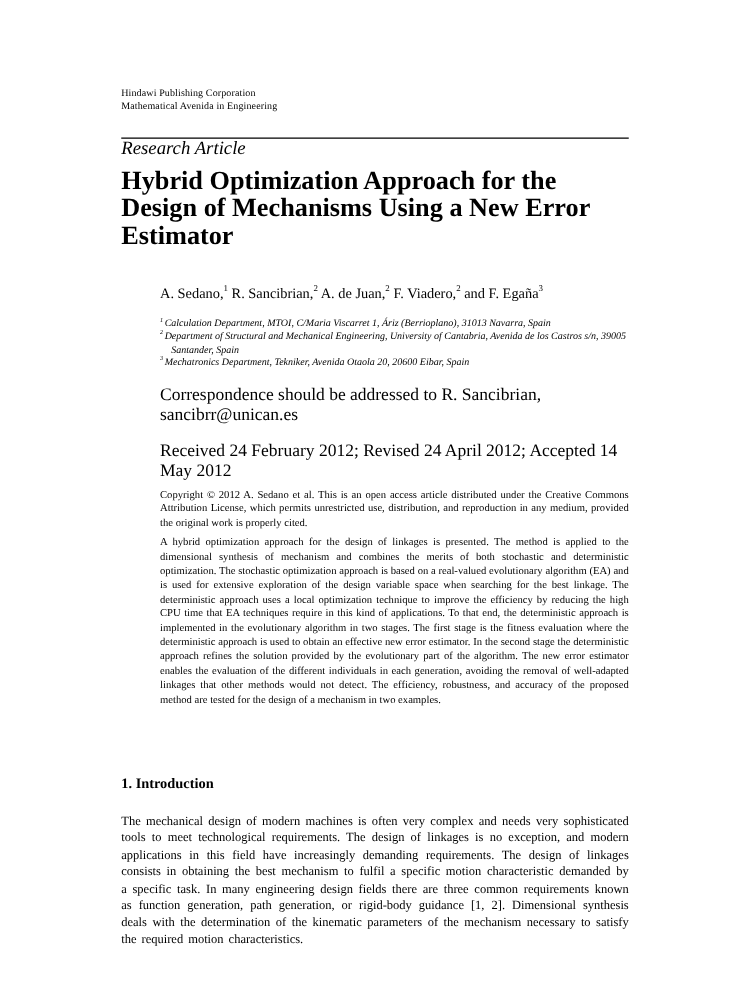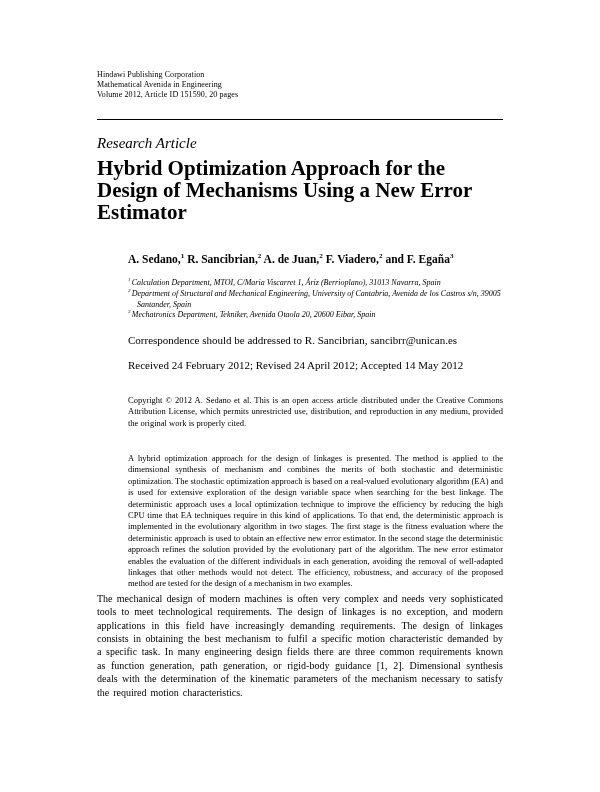--- a/index.html
+++ b/index.html
@@ -21,81 +21,79 @@
     letter-spacing: 0.1px;
   }
   .header-rule {
     border: none;
     border-top: 1px solid #000;
     margin-top: 20px;
   }
   .article-type {
     font-style: italic;
     font-size: 15px;
-    margin-top: 15px;
   }
   .title {
     font-weight: bold;
     font-size: 21px;
     line-height: 22px;
     margin-top: 5px;
   }
   .byline-block { margin-left: 31px; }
   .authors {
-    font-weight: bold;
+    font-weight: normal;
     font-size: 11.5px;
     margin-top: 30px;
   }
   sup {
     font-size: 0.62em;
     vertical-align: super;
     line-height: 0;
   }
   .affiliations {
     margin-top: 13px;
     font-style: italic;
     font-size: 8px;
     line-height: 10.6px;
   }
   .affiliation {
     padding-left: 9px;
     text-indent: -9px;
   }
   .meta-line {
-    font-size: 11px;
+    font-size: 14px;
     margin-top: 13px;
   }
   .copyright, .abstract {
     font-size: 8.5px;
     line-height: 11.4px;
     text-align: justify;
-    margin-top: 24px;
+    margin-top: 4px;
   }
   .section-heading {
     font-weight: bold;
     font-size: 11.5px;
     margin-top: 56px;
   }
   .body-text {
     font-size: 10px;
     line-height: 13.4px;
     text-align: justify;
-    margin-top: 2px;
+    margin-top: 18px;
     word-spacing: 1.5px;
   }
 </style>
 </head>
 <body>
 
 <div class="page">
 
   <div class="header-block">
     <div>Hindawi Publishing Corporation</div>
     <div>Mathematical Avenida in Engineering</div>
-    <div>Volume 2012, Article ID 151590, 20 pages</div>
   </div>
 
   <hr class="header-rule">
 
   <div class="article-type">Research Article</div>
 
   <h1 class="title">Hybrid Optimization Approach for the Design of Mechanisms Using a New Error Estimator</h1>
 
   <div class="byline-block">
 
@@ -111,16 +109,17 @@
 
     <div class="meta-line">Received 24 February 2012; Revised 24 April 2012; Accepted 14 May 2012</div>
 
 
     <div class="copyright">Copyright © 2012 A. Sedano et al. This is an open access article distributed under the Creative Commons Attribution License, which permits unrestricted use, distribution, and reproduction in any medium, provided the original work is properly cited.</div>
 
     <div class="abstract">A hybrid optimization approach for the design of linkages is presented. The method is applied to the dimensional synthesis of mechanism and combines the merits of both stochastic and deterministic optimization. The stochastic optimization approach is based on a real-valued evolutionary algorithm (EA) and is used for extensive exploration of the design variable space when searching for the best linkage. The deterministic approach uses a local optimization technique to improve the efficiency by reducing the high CPU time that EA techniques require in this kind of applications. To that end, the deterministic approach is implemented in the evolutionary algorithm in two stages. The first stage is the fitness evaluation where the deterministic approach is used to obtain an effective new error estimator. In the second stage the deterministic approach refines the solution provided by the evolutionary part of the algorithm. The new error estimator enables the evaluation of the different individuals in each generation, avoiding the removal of well-adapted linkages that other methods would not detect. The efficiency, robustness, and accuracy of the proposed method are tested for the design of a mechanism in two examples.</div>
 
   </div>
 
+  <h2 class="section-heading">1. Introduction</h2>
 
   <div class="body-text">The mechanical design of modern machines is often very complex and needs very sophisticated tools to meet technological requirements. The design of linkages is no exception, and modern applications in this field have increasingly demanding requirements. The design of linkages consists in obtaining the best mechanism to fulfil a specific motion characteristic demanded by a specific task. In many engineering design fields there are three common requirements known as function generation, path generation, or rigid-body guidance [1, 2]. Dimensional synthesis deals with the determination of the kinematic parameters of the mechanism necessary to satisfy the required motion characteristics.</div>
 
 </div>
 
 </body></html>

